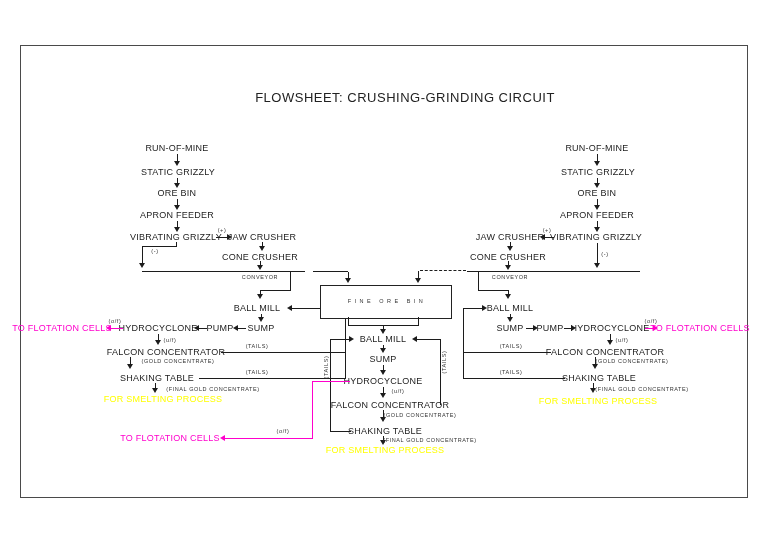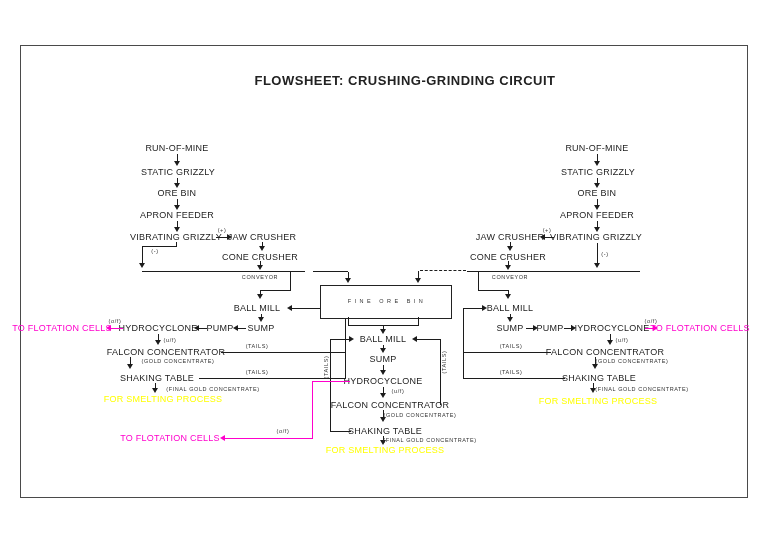--- a/index.html
+++ b/index.html
@@ -27,21 +27,21 @@
   .ar{border-top:3px solid transparent;border-bottom:3px solid transparent;border-left:5px solid #1c1c1c;}
   .al.pkh{border-right-color:var(--pink);}
   .ar.pkh{border-left-color:var(--pink);}
   .box{position:absolute;border:1.5px solid #222;background:#fff;}
 </style>
 </head>
 <body>
 
 <div class="canvas" style="--pink:#ff00cc;--yellow:#ffff00;">
   <div class="frame"></div>
-  <div class="title" style="left:405px;top:80px;font-weight:bold;">FLOWSHEET: CRUSHING-GRINDING CIRCUIT</div>
+  <div class="title" style="left:405px;top:97px;">FLOWSHEET: CRUSHING-GRINDING CIRCUIT</div>
 
   <div>
     <div class="n" style="left:177px;top:148px;">RUN-OF-MINE</div>
     <div class="vl" style="left:177px;top:154px;height:8px;"></div>
     <div class="ah ad" style="left:174px;top:161px;"></div>
     <div class="n" style="left:178px;top:172px;">STATIC GRIZZLY</div>
     <div class="vl" style="left:177px;top:178px;height:7px;"></div>
     <div class="ah ad" style="left:174px;top:183px;"></div>
     <div class="n" style="left:177px;top:193px;">ORE BIN</div>
     <div class="vl" style="left:177px;top:199px;height:7px;"></div>

